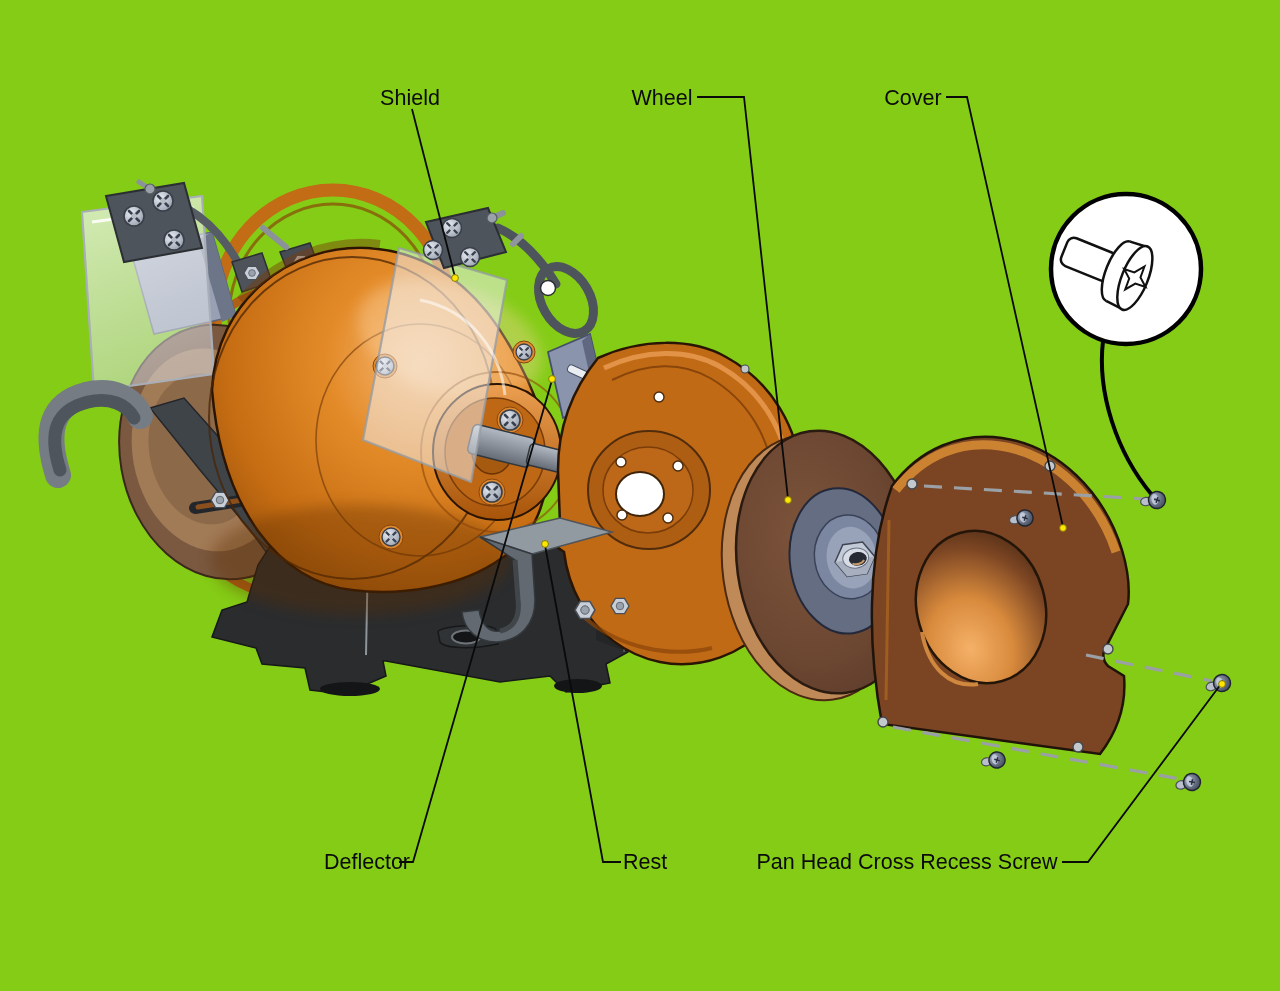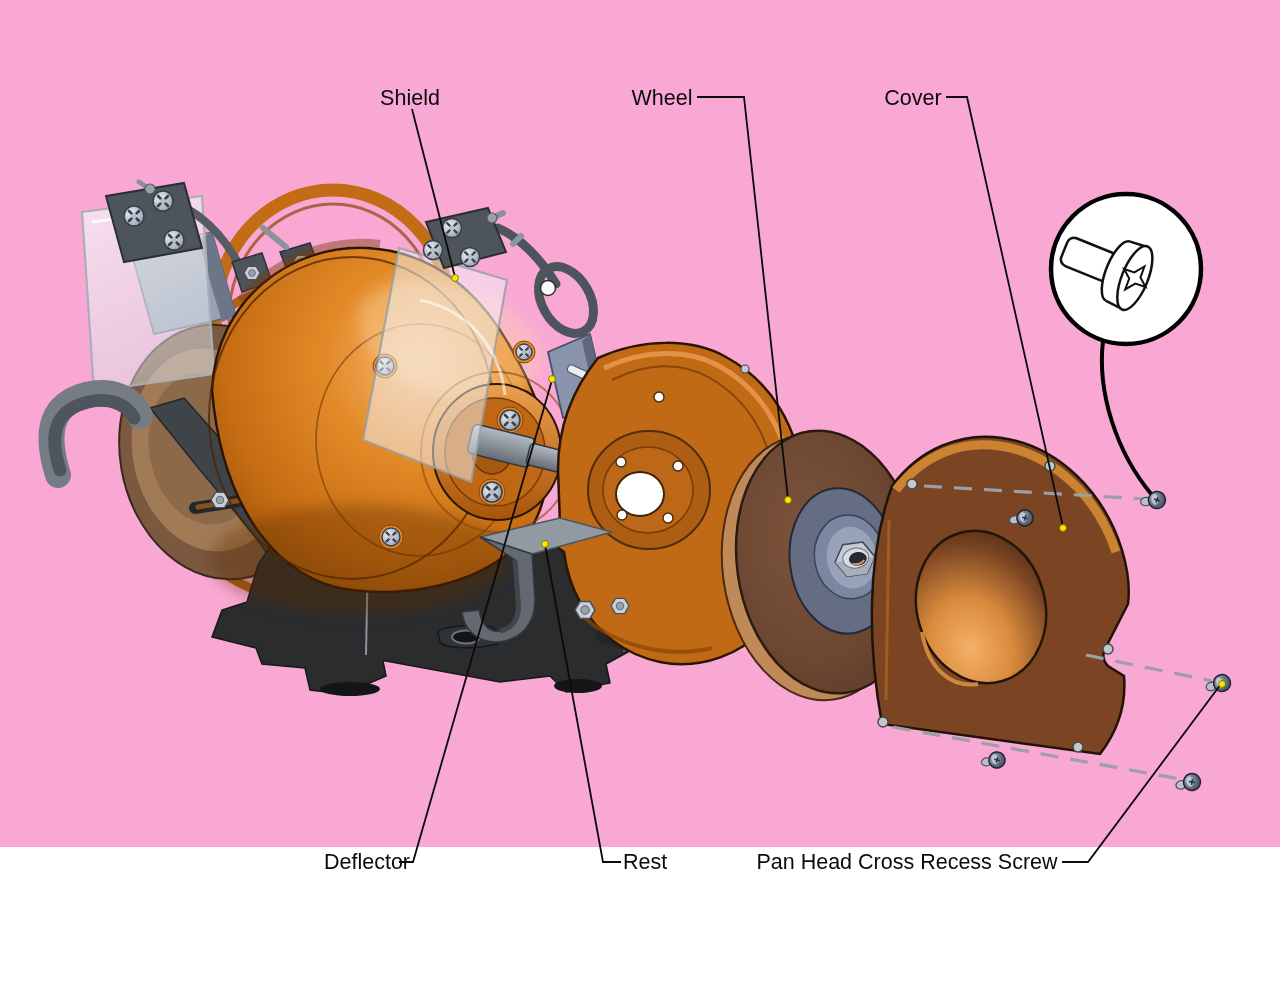--- a/index.html
+++ b/index.html
@@ -1,17 +1,17 @@
 <!DOCTYPE html>
 <html><head>
 <meta charset="utf-8">
 <style>
   html,body{margin:0;padding:0;background:#ffffff;}
   body{width:1280px;height:991px;overflow:hidden;font-family:"Liberation Sans",sans-serif;}
-  #stage{position:relative;width:1280px;height:847px;background:#f9a8d4;}
+  #stage{position:relative;width:1280px;height:991px;background:#84cc16;}
   svg{display:block;}
   text.callout{font-family:"Liberation Sans",sans-serif;font-size:21.5px;fill:#0b0b0b;}
 </style>
 </head>
 <body>
 
 <div id="stage">
 <svg width="1280" height="991" viewBox="0 0 1280 991">
   <defs>
     <radialGradient id="gMotor" cx="0.62" cy="0.33" r="0.85">

